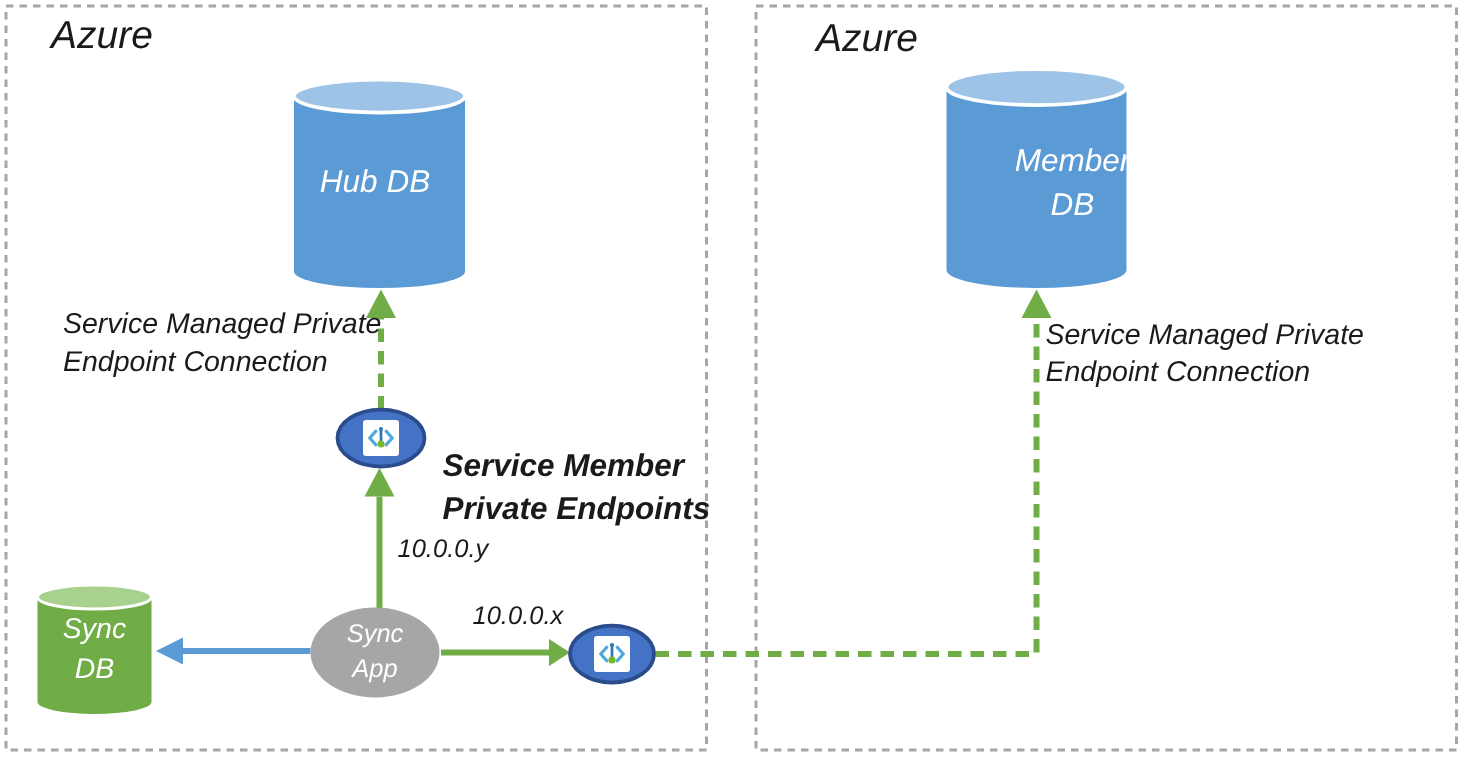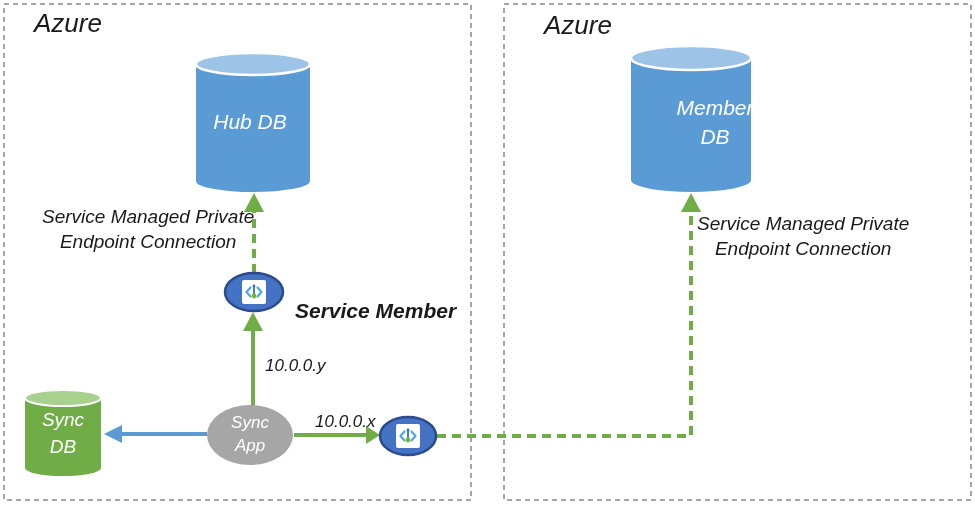--- a/index.html
+++ b/index.html
@@ -12,21 +12,21 @@
   }
   #shapes{position:absolute;left:0;top:0;}
   .lbl{position:absolute;color:#1a1a1a;white-space:nowrap;font-style:italic;}
   .lbl div{white-space:nowrap;}
   .azure-lbl{font-size:26px;}
   .node-lbl{color:#fff;text-align:center;}
   .hub-lbl{left:196px;top:110px;width:108px;font-size:21px;}
   .member-lbl{left:655px;top:93px;width:120px;font-size:21px;line-height:29px;}
   .syncdb-lbl{left:25px;top:406px;width:76px;font-size:19px;line-height:27px;}
   .syncapp-lbl{left:207px;top:411px;width:86px;font-size:17px;line-height:23px;}
-  .conn-lbl{font-size:19px;line-height:25px;text-align:center;}
+  .conn-lbl{font-size:19px;line-height:25px;}
   .bold-lbl{font-size:21px;line-height:29px;font-weight:bold;}
   .ip-lbl{font-size:17px;}
 </style>
 </head>
 <body>
 
 <div id="canvas">
 
   <svg id="shapes" width="975" height="508" viewBox="0 0 975 508">
 
@@ -114,18 +114,19 @@
     <div>Endpoint Connection</div>
   </div>
 
   <div class="lbl conn-lbl" style="left:697px;top:211px;">
     <div>Service Managed Private</div>
     <div>Endpoint Connection</div>
   </div>
 
   <div class="lbl bold-lbl" style="left:295px;top:296px;">
     <div>Service Member</div>
+    <div>Private Endpoints</div>
   </div>
 
   <div class="lbl ip-lbl" style="left:265px;top:356px;">10.0.0.y</div>
-  <div class="lbl ip-lbl" style="left:315px;top:412px;">10.0.0.x</div>
+  <div class="lbl ip-lbl" style="left:315px;top:401px;">10.0.0.x</div>
 
 </div>
 
 </body></html>

